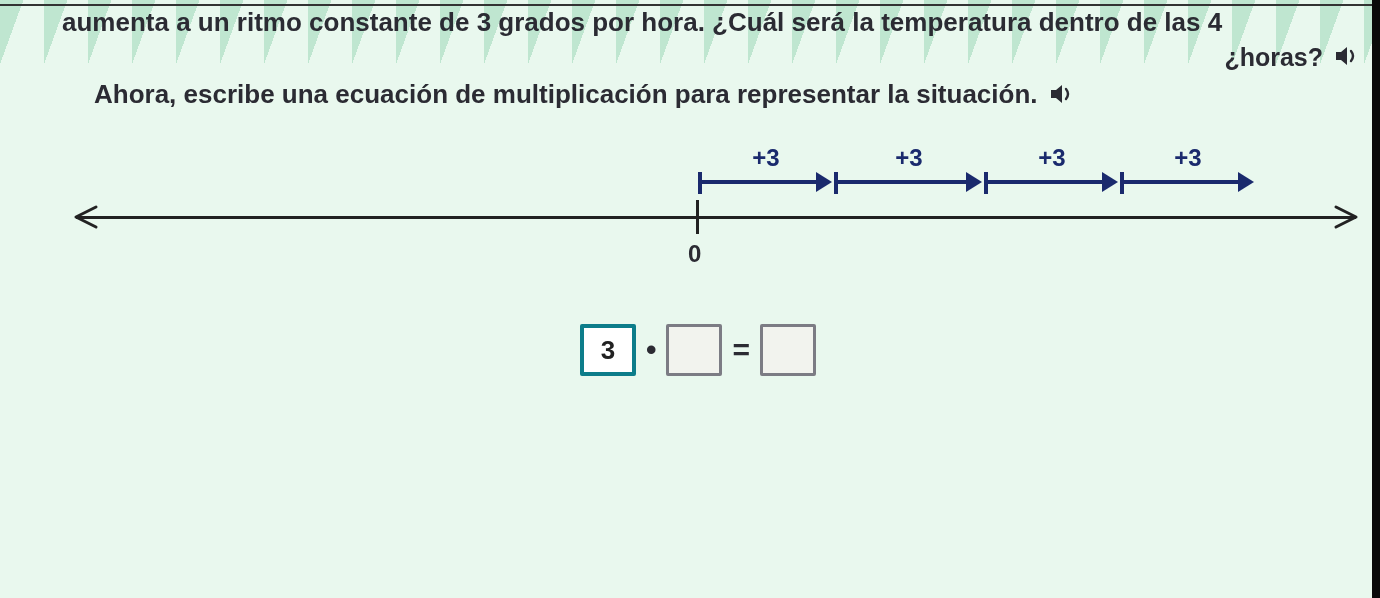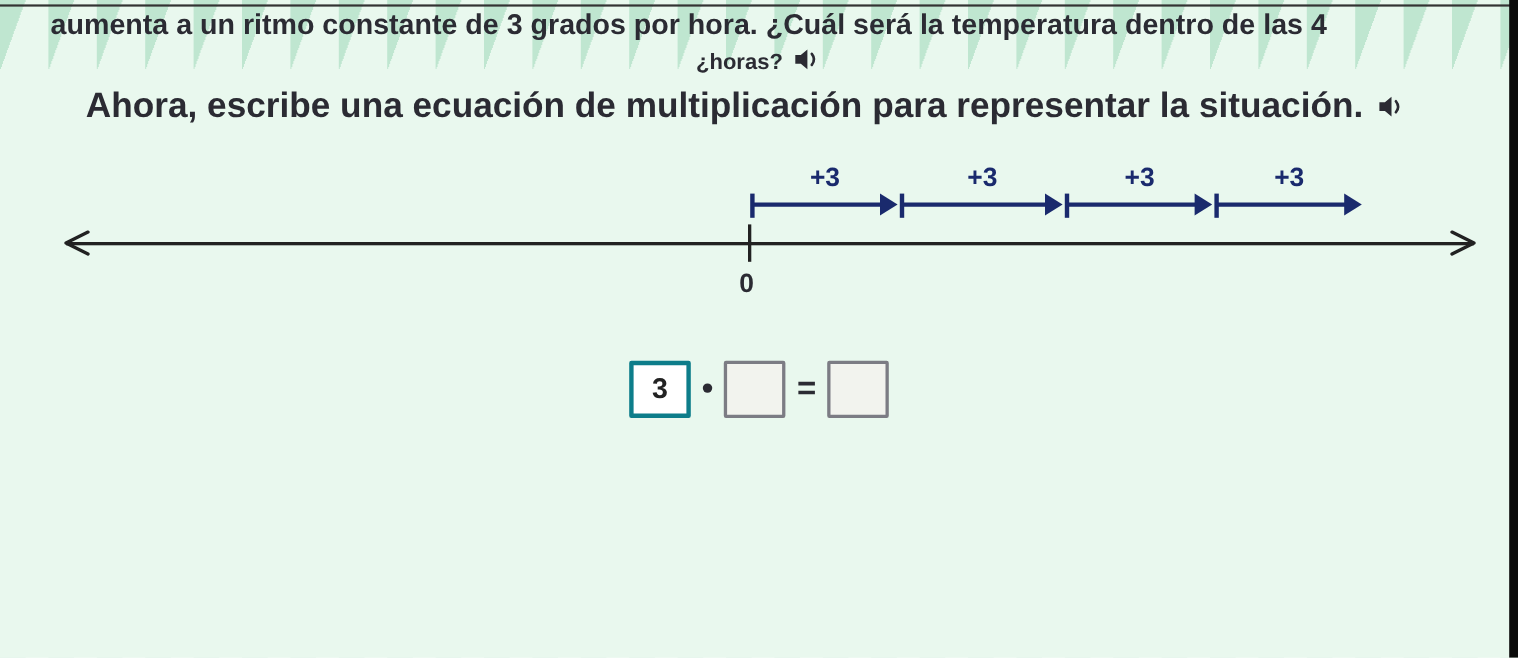--- a/index.html
+++ b/index.html
@@ -28,33 +28,33 @@
     top: 0; left: 0; right: 0;
     height: 6px;
     border-bottom: 2px solid #333;
   }
   .topbar .frag {
     position: absolute;
     top: -18px;
     font-size: 18px;
     color: #333;
   }
-  .content { padding: 6px 20px 0 20px; }
+  .content { padding: 6px 20px 0 36px; }
   .line1 {
     font-size: 26px;
     line-height: 1.25;
     padding-left: 26px;
   }
   .line2 {
-    font-size: 20px;
-    text-align: center;
+    font-size: 25px;
+    text-align: right;
     margin-top: 4px;
   }
   .line3 {
-    font-size: 32px;
+    font-size: 26px;
     margin-top: 6px;
     padding-left: 58px;
   }
   .sound-icon {
     display: inline-block;
     vertical-align: middle;
     margin-left: 4px;
   }
 
   

